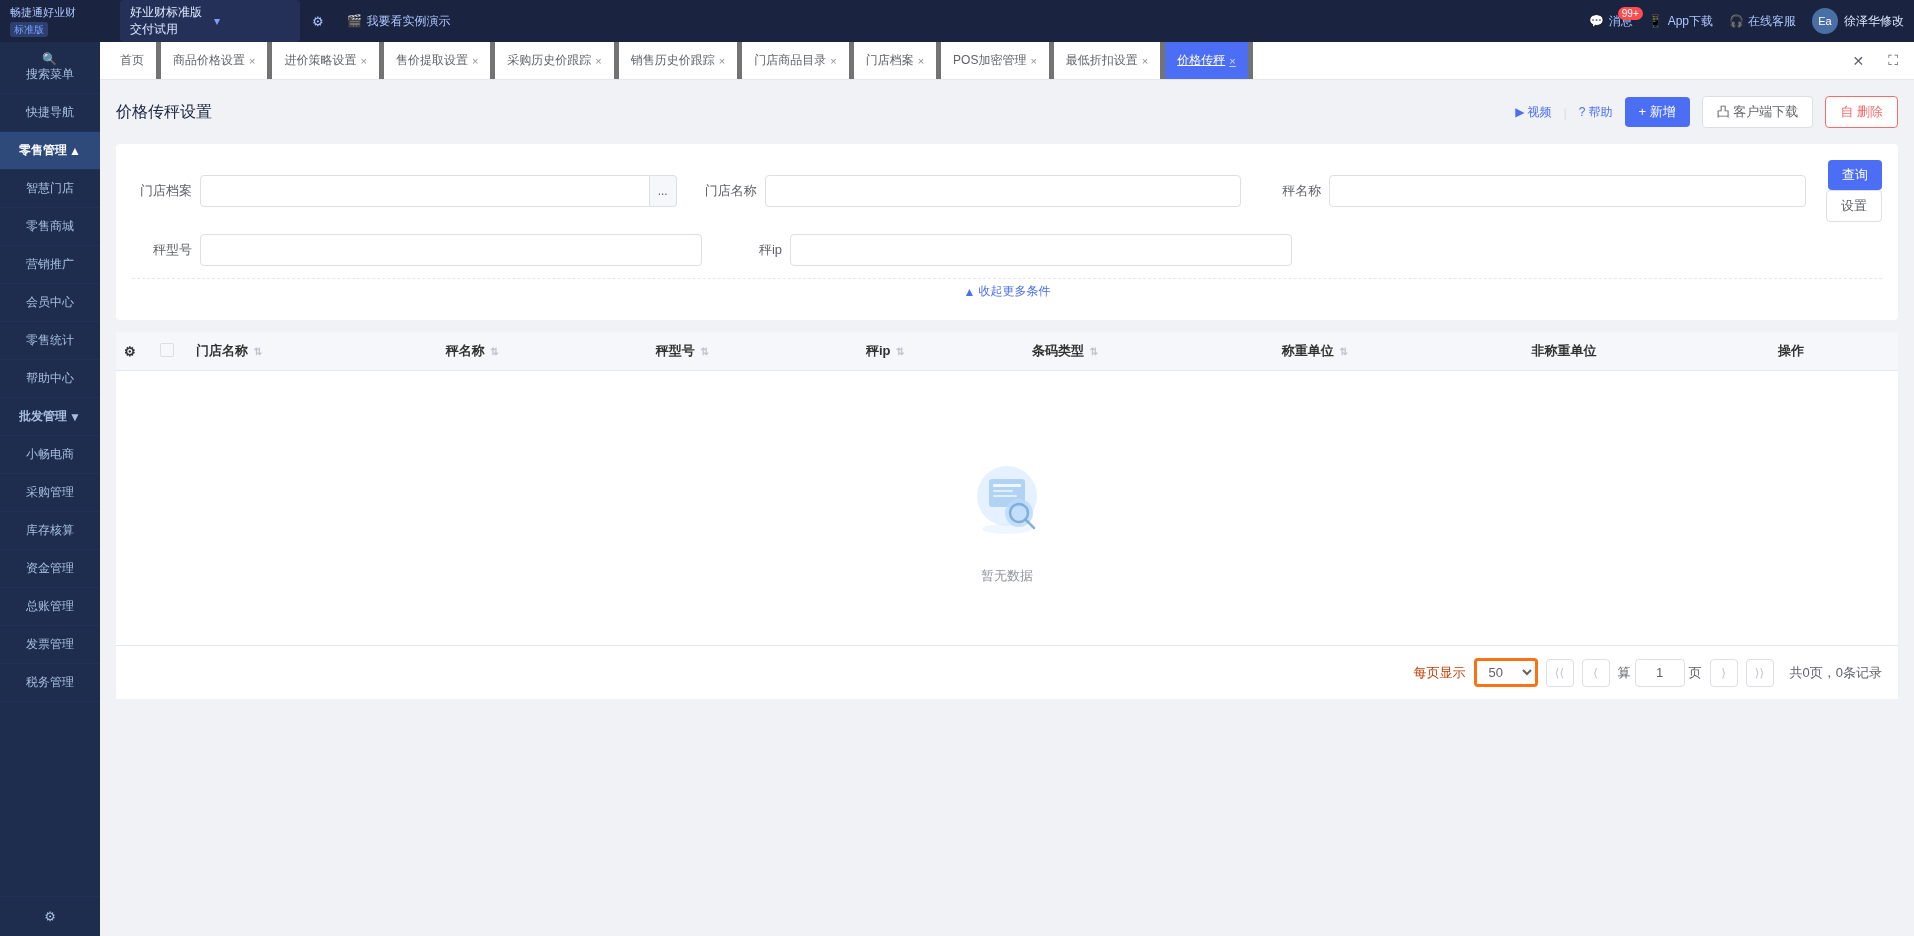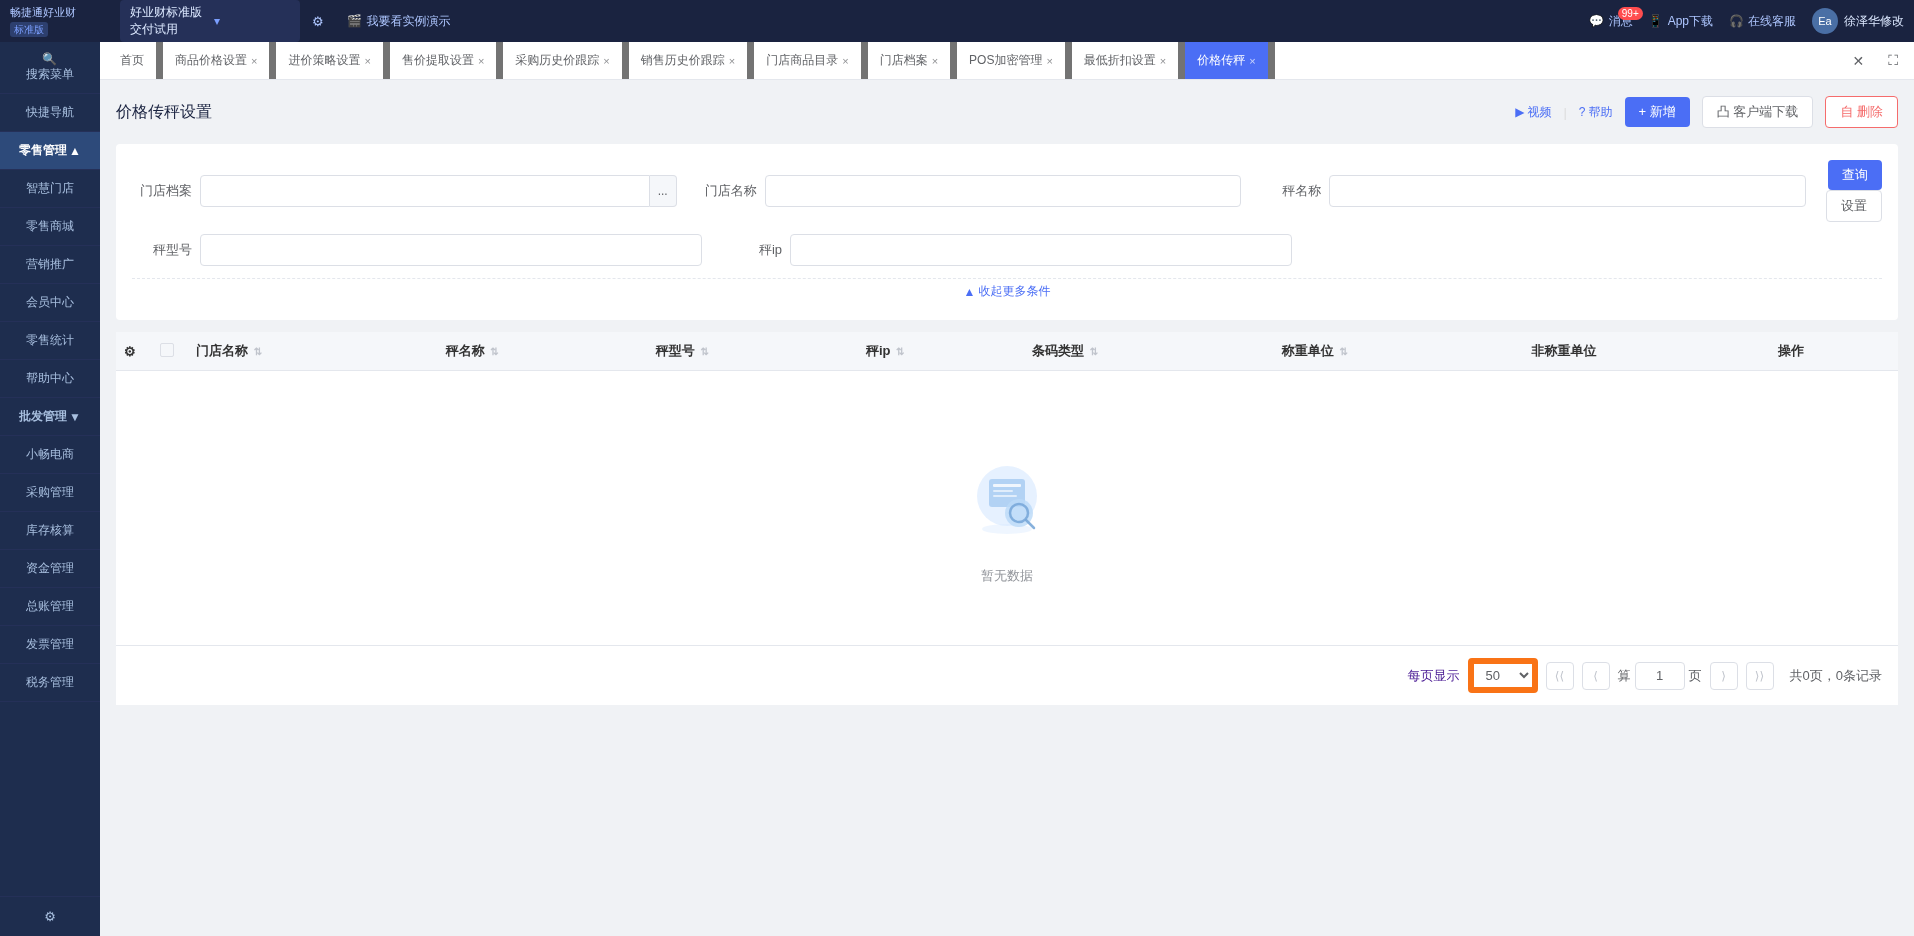--- a/index.html
+++ b/index.html
@@ -183,28 +183,29 @@
     }
     .tab-bar::-webkit-scrollbar { height: 3px; }
     .tab-item {
       display: inline-flex;
       align-items: center;
       padding: 0 12px;
       height: 38px;
       font-size: 12px;
       color: #606266;
       cursor: pointer;
-      border-right: 7px solid #737373;
+      border-right: 5px solid #737373;
       gap: 4px;
       white-space: nowrap;
       flex-shrink: 0;
     }
     .tab-item.active {
       color: #fff;
       background: #4b6ef5;
+      text-decoration: underline;
     }
     .tab-item .close-icon {
       font-size: 11px;
       color: inherit;
       opacity: 0.7;
     }
     .tab-item.active .close-icon { color: #fff; }
     .tab-bar-controls {
       margin-left: auto;
       display: flex;
@@ -394,25 +395,25 @@
     .pagination-bar {
       display: flex;
       align-items: center;
       justify-content: flex-end;
       padding: 12px 16px;
       background: #fff;
       border-top: 1px solid #e4e7ed;
       gap: 8px;
     }
     .page-size-label {
-      color: #4c1d95;
+      color: #c2410c;
       font-size: 13px;
     }
     .page-size-select {
-      border: 6px solid #f97316;
+      border: 3px solid #f97316;
       border-radius: 4px;
       padding: 3px 8px;
       font-size: 13px;
       color: #606266;
       background: #fff;
     }
     .page-nav-btn {
       width: 28px;
       height: 28px;
       border: 1px solid #dcdfe6;

